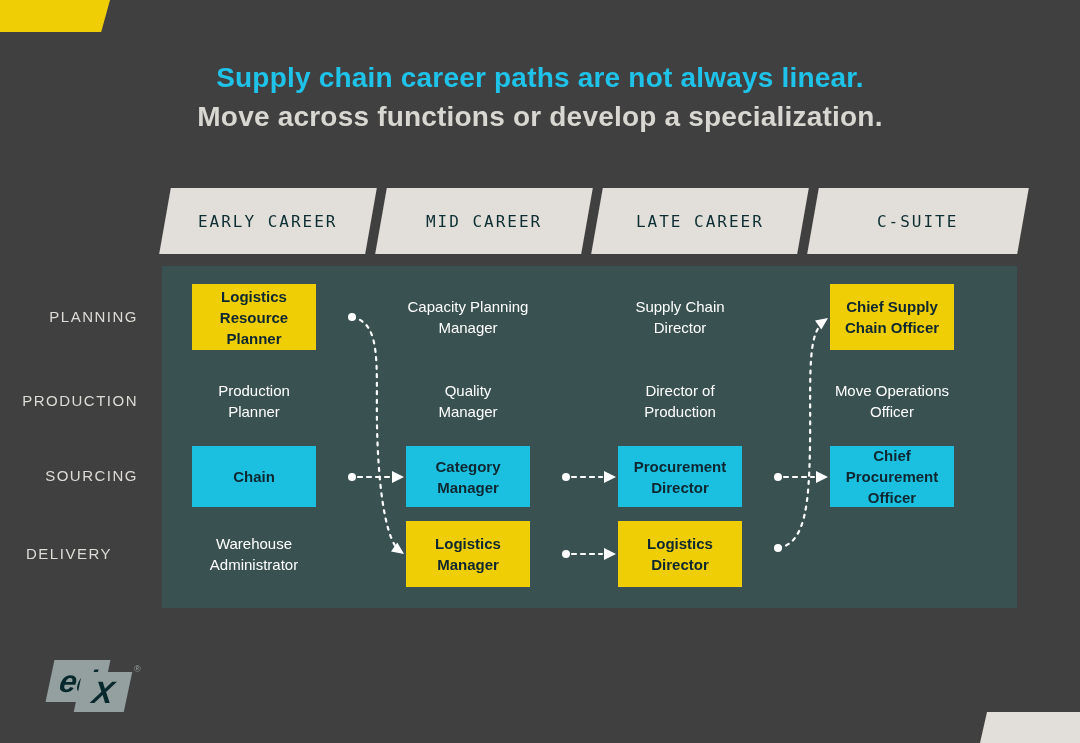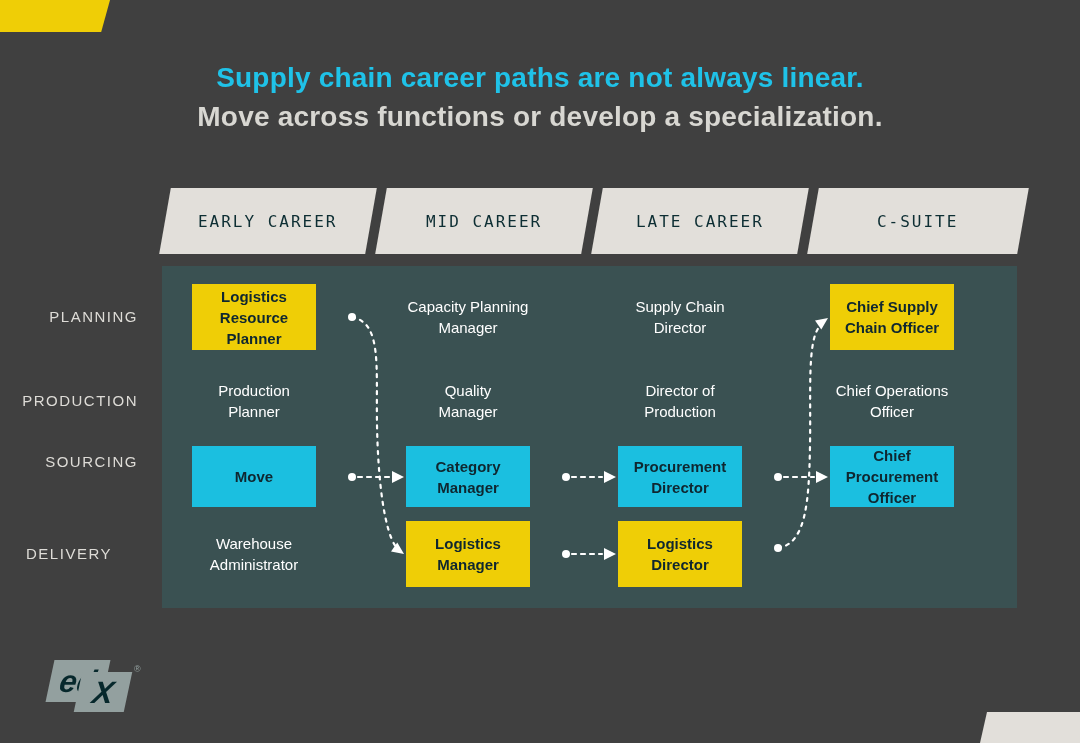--- a/index.html
+++ b/index.html
@@ -40,21 +40,21 @@
   .stage-3 { left:597px; }
   .stage-4 { left:813px; width:210px; }
   
   .func {
     position:absolute; left:0; width:138px; text-align:right;
     font-family:Liberation Sans, sans-serif;
     font-size:15px; color:#dedcd7; letter-spacing:1.5px;
   }
   .func-1 { top:308px; }
   .func-2 { top:392px; }
-  .func-3 { top:453px;padding-left:16px; }
+  .func-3 { top:467px;padding-left:16px; }
   .func-4 { top:545px;text-align:center; }
   
   .panel { position:absolute; left:162px; top:266px; width:855px; height:342px; background:#3a5152; }
   
   .cell {
     position:absolute; width:124px;
     display:flex; align-items:center; justify-content:center;
     text-align:center; white-space:pre-line;
     font-size:15px; line-height:21px;
   }
@@ -123,24 +123,24 @@
   <div class="cell plain  r1 c3">Supply Chain
 Director</div>
   <div class="cell yellow r1 c4">Chief Supply
 Chain Officer</div>
 
   <div class="cell plain r2 c1">Production Planner</div>
   <div class="cell plain r2 c2">Quality
 Manager</div>
   <div class="cell plain r2 c3">Director of
 Production</div>
-  <div class="cell plain r2 c4">Chief Operations
+  <div class="cell plain r2 c4">Move Operations
 Officer</div>
 
-  <div class="cell cyan r3 c1">Move</div>
+  <div class="cell cyan r3 c1">Chain</div>
   <div class="cell cyan r3 c2">Category
 Manager</div>
   <div class="cell cyan r3 c3">Procurement
 Director</div>
   <div class="cell cyan r3 c4">Chief Procurement
 Officer</div>
 
   <div class="cell plain  r4 c1">Warehouse
 Administrator</div>
   <div class="cell yellow r4 c2">Logistics

